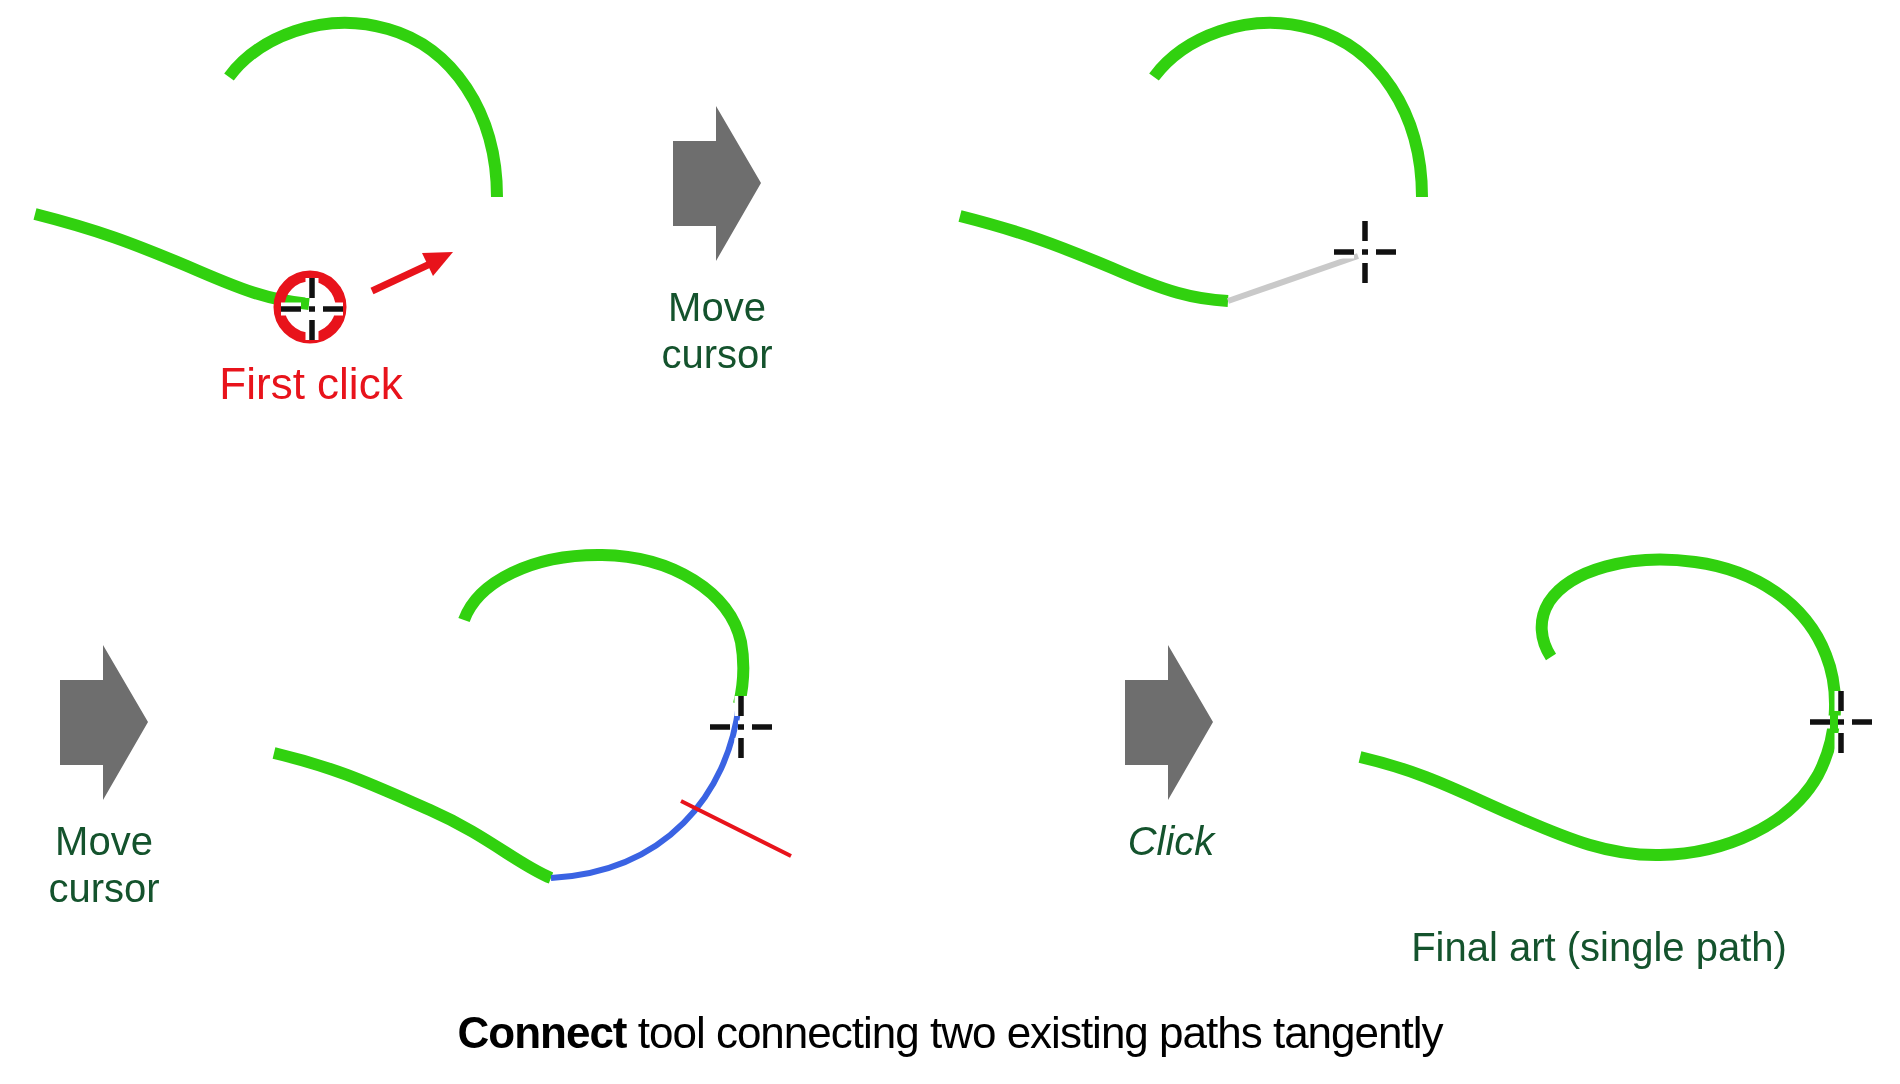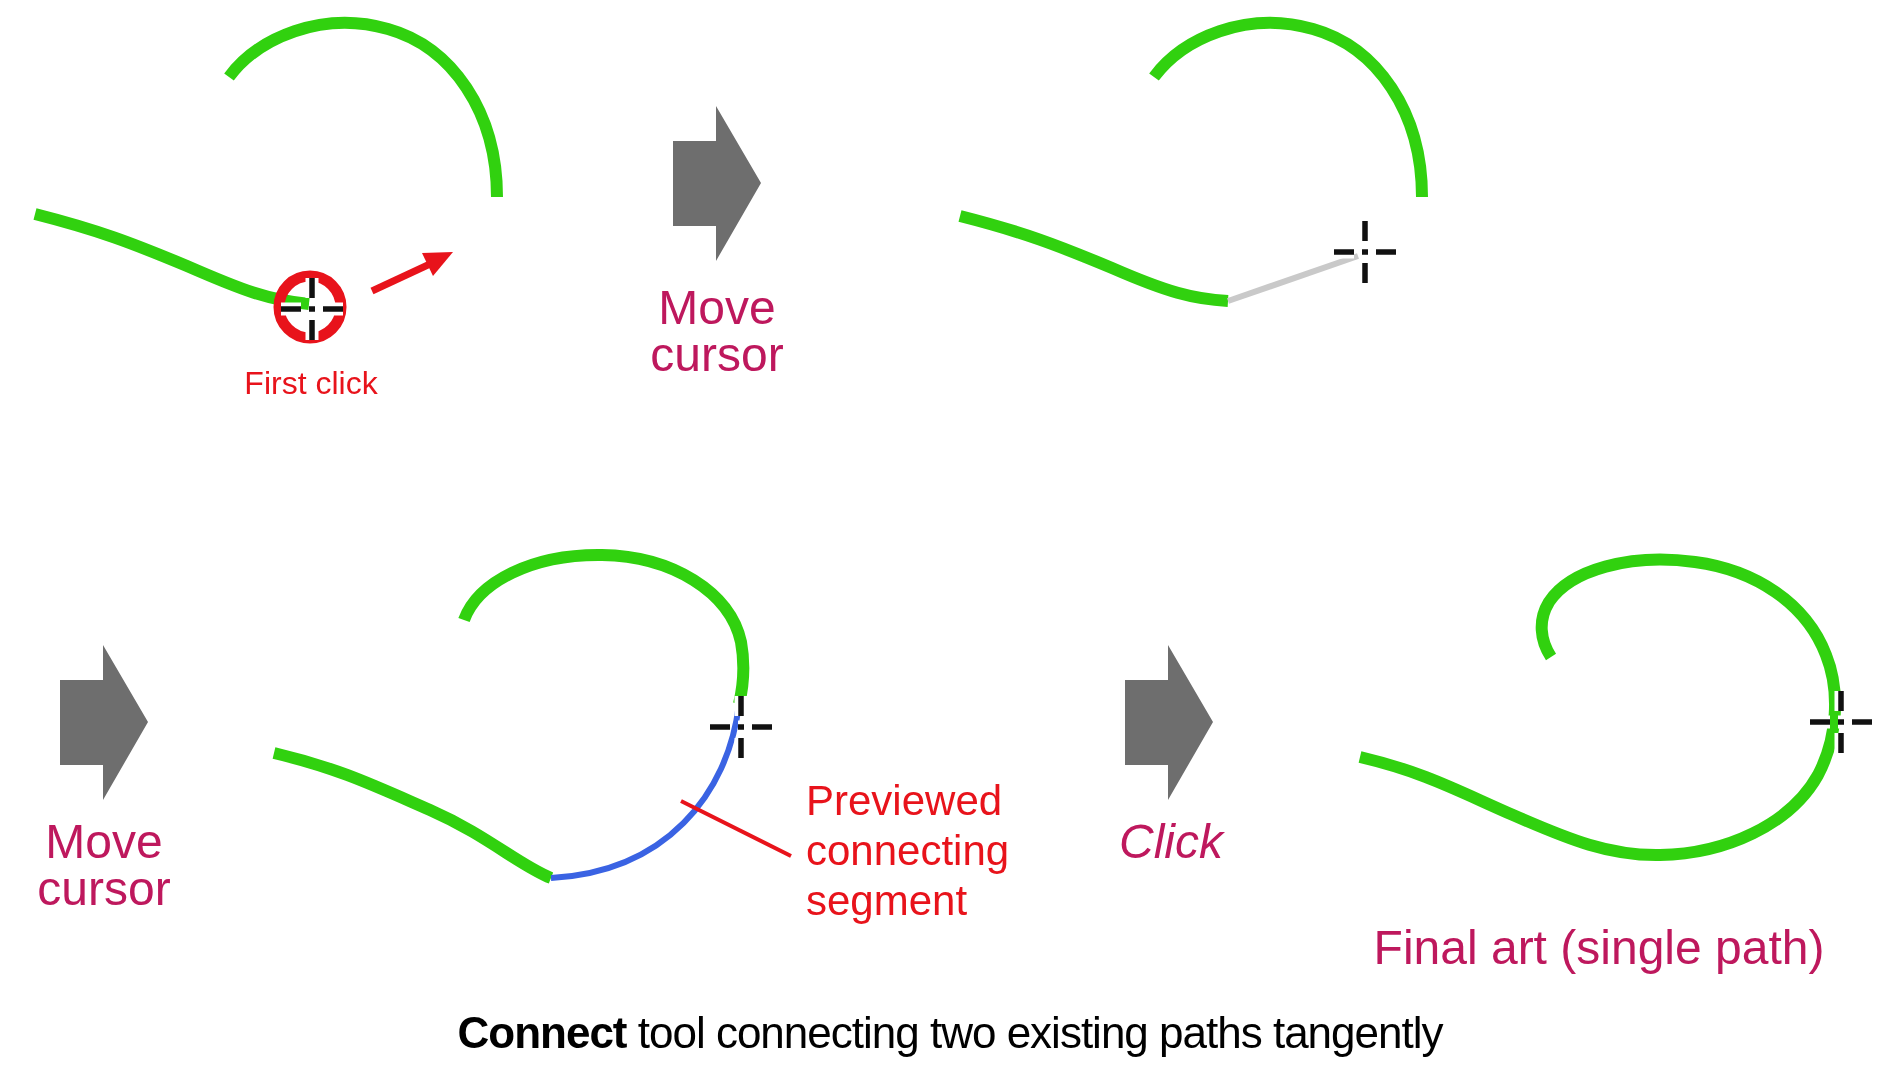--- a/index.html
+++ b/index.html
@@ -6,29 +6,29 @@
   #canvas{
     position:relative;
     width:1900px;height:1084px;
     background:#ffffff;
     overflow:hidden;
     font-family:"Liberation Sans", sans-serif;
   }
   #art{position:absolute;left:0;top:0;width:1900px;height:1084px;}
   .lbl{
     position:absolute;
-    color:#be185d;
-    font-size:48px;
+    color:#14532d;
+    font-size:40px;
     line-height:47px;
     text-align:center;
     white-space:pre;
   }
   .lbl.centered{transform:translateX(-50%);}
   .lbl.red{color:#e8131b;}
-  #first-click-label{left:311px;top:360px;font-size:32px;}
+  #first-click-label{left:311px;top:360px;font-size:44px;}
   #move-cursor-top{left:717px;top:284px;}
   #move-cursor-left{left:104px;top:818px;}
   #click-label{left:1171px;top:818px;font-style:italic;}
   #previewed-label{
     left:806px;top:776px;
     text-align:left;
     font-size:42px;line-height:50px;
   }
   #final-art-label{left:1599px;top:924px;}
   #figure-caption{
@@ -95,21 +95,20 @@
       <use href="#xhair" x="1841" y="722"></use>
     </g>
   </svg>
 
   <div class="lbl red centered" id="first-click-label">First click</div>
 
   <div class="lbl centered" id="move-cursor-top"><span>Move</span><br><span>cursor</span></div>
 
   <div class="lbl centered" id="move-cursor-left"><span>Move</span><br><span>cursor</span></div>
 
-  <div class="lbl red" id="previewed-label"><span>Previewed</span><br><span>connecting</span><br><span>segment</span></div>
 
   <div class="lbl centered" id="click-label">Click</div>
 
   <div class="lbl centered" id="final-art-label">Final art (single path)</div>
 
   <div id="figure-caption"><span class="b">Connect</span><span> tool connecting two existing paths tangently</span></div>
 
 </div>
 
 </body></html>

